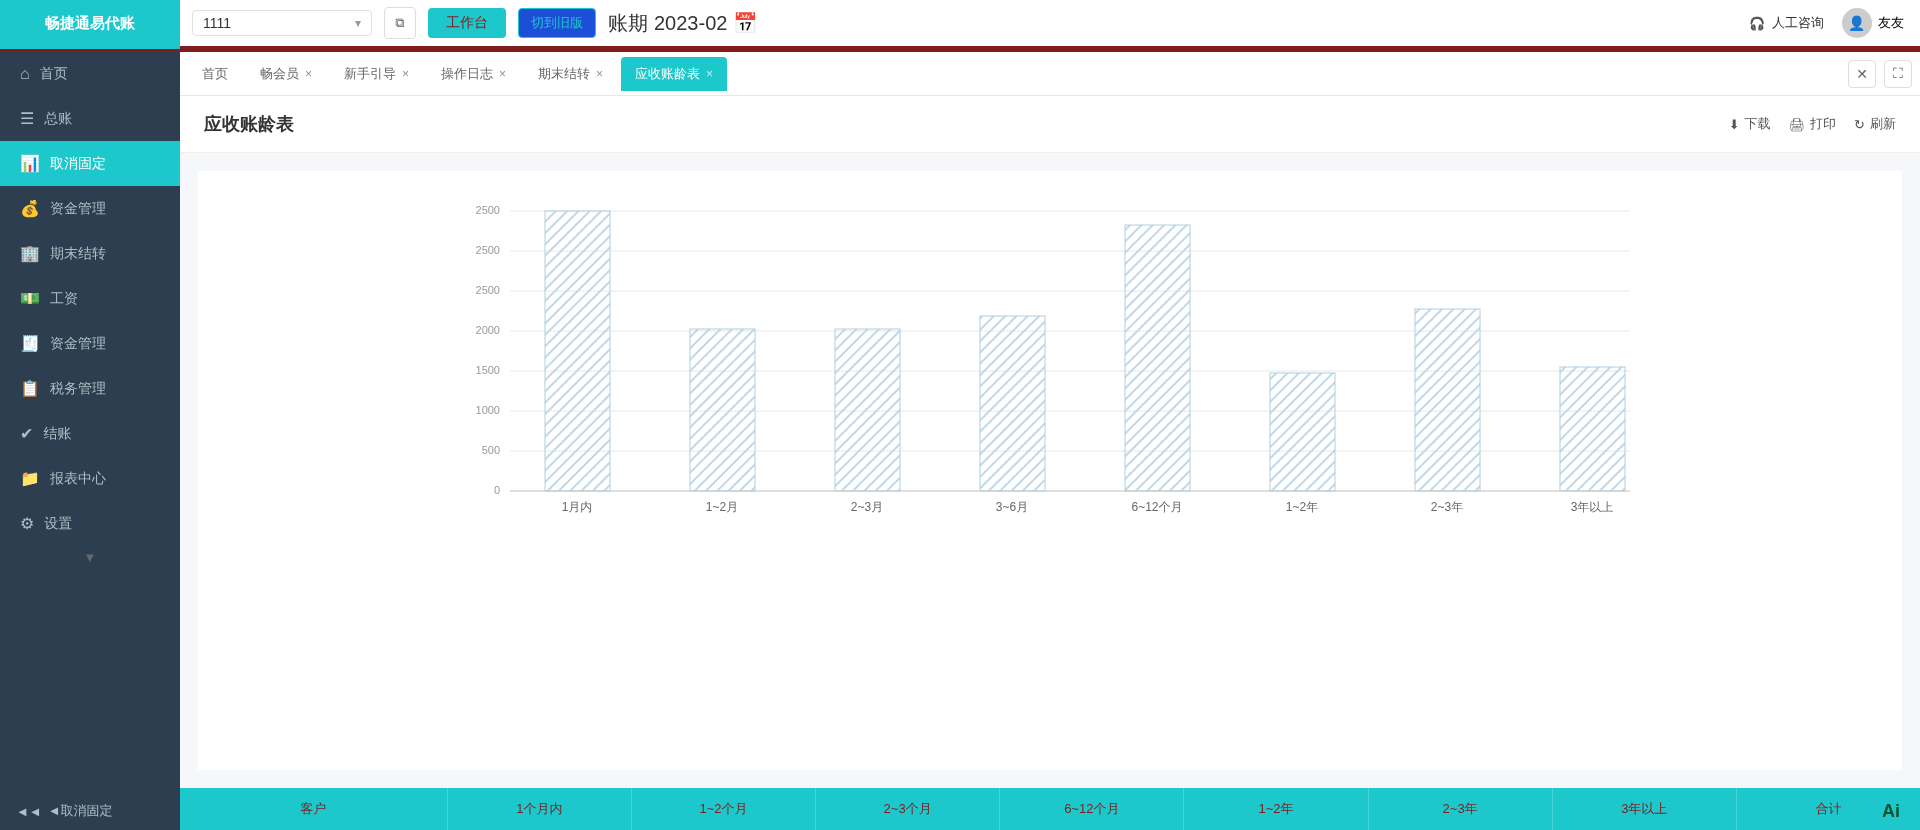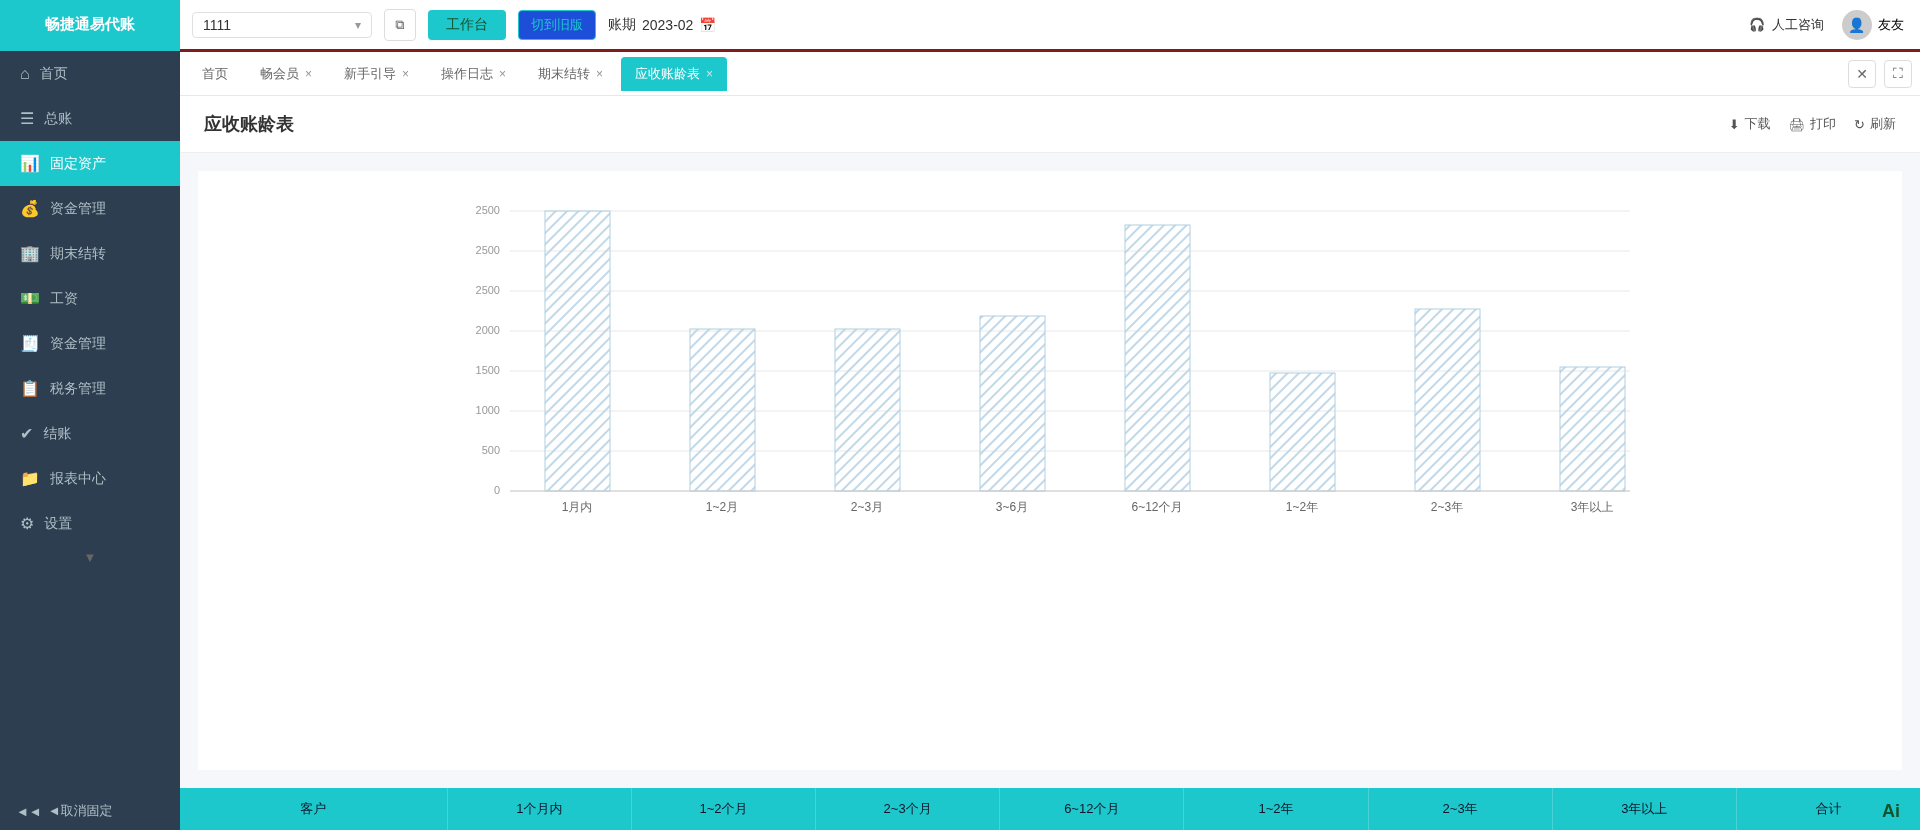--- a/index.html
+++ b/index.html
@@ -5,21 +5,21 @@
     * { margin: 0; padding: 0; box-sizing: border-box; }
     body { font-family: 'Microsoft YaHei', Arial, sans-serif; font-size: 13px; background: #f0f2f5; display: flex; flex-direction: column; height: 830px; overflow: hidden; }
 
     
     .header {
       height: 52px;
       background: #fff;
       display: flex;
       align-items: center;
       padding: 0 16px;
-      border-bottom: 3px solid #7f1d1d;
+      border-bottom: 6px solid #7f1d1d;
       gap: 12px;
       flex-shrink: 0;
     }
     .logo-area {
       width: 180px;
       background: #1dc8cd;
       height: 52px;
       display: flex;
       align-items: center;
       justify-content: center;
@@ -53,41 +53,41 @@
       border-radius: 4px;
       background: #fff;
       cursor: pointer;
       display: flex;
       align-items: center;
       justify-content: center;
       color: #666;
     }
     .workbench-btn {
       background: #1dc8cd;
-      color: #14532d;
+      color: #7f1d1d;
       border: none;
       border-radius: 4px;
       padding: 6px 18px;
       cursor: pointer;
       font-size: 14px;
     }
     .switch-btn {
       border: 1px solid #1dc8cd;
       color: #1dc8cd;
       background: #1d4ed8;
       border-radius: 4px;
       padding: 5px 12px;
       cursor: pointer;
       font-size: 13px;
     }
     .period-area {
       display: flex;
       align-items: center;
       gap: 6px;
-      font-size: 14px;
+      font-size: 20px;
       color: #333;
     }
     .period-icon { color: #1dc8cd; }
     .header-right {
       margin-left: auto;
       display: flex;
       align-items: center;
       gap: 18px;
     }
     .consult-btn {
@@ -268,21 +268,21 @@
 
     
     .table-header {
       background: #1dc8cd;
       display: flex;
       flex-shrink: 0;
     }
     .table-header-cell {
       flex: 1;
       padding: 12px 8px;
-      color: #0f172a;
+      color: #7f1d1d;
       font-size: 13px;
       text-align: center;
       border-right: 1px solid rgba(255,255,255,0.2);
     }
     .table-header-cell:last-child { border-right: none; }
     .table-header-cell.wider { flex: 1.5; }
 
     
     .ai-badge {
       position: fixed;
@@ -344,21 +344,21 @@
     <div class="sidebar-item">
       <span class="icon">⌂</span>
       <span>首页</span>
     </div>
     <div class="sidebar-item">
       <span class="icon">☰</span>
       <span>总账</span>
     </div>
     <div class="sidebar-item active">
       <span class="icon">📊</span>
-      <span>固定资产</span>
+      <span>取消固定</span>
     </div>
     <div class="sidebar-item">
       <span class="icon">💰</span>
       <span>资金管理</span>
     </div>
     <div class="sidebar-item">
       <span class="icon">🏢</span>
       <span>期末结转</span>
     </div>
     <div class="sidebar-item">

